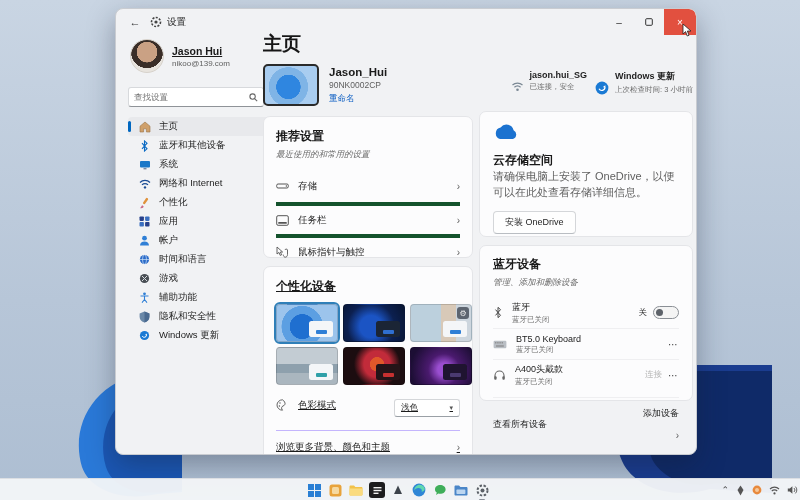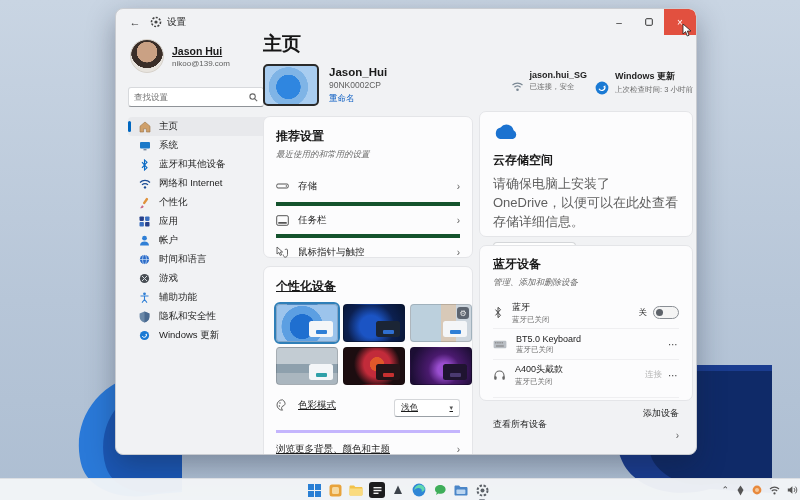--- a/index.html
+++ b/index.html
@@ -96,25 +96,25 @@
   .t3 { background:linear-gradient(90deg,#bcd0dd 0 50%, #d8c9b8 50% 75%, #cdd6de 75%); }
   .t4 { background:linear-gradient(180deg,#c3ccd3 0 45%, #8ea0ad 45% 70%, #aab6bf 70%); }
   .t5 { background:radial-gradient(circle at 55% 45%, #e0582a 0 18%, #c22b3a 19% 34%, #1c0d10 60%); }
   .t6 { background:radial-gradient(circle at 55% 60%, #9a4ed0 0 16%, #4a1a6e 40%, #1c0e34 85%); }
   .gear-badge { position:absolute; right:2px; top:2px; width:12px; height:12px; border-radius:3px;
                 background:#5d6570; color:#e8e8e8; font-size:8px; display:flex; align-items:center; justify-content:center; }
   .cm-row { display:flex; gap:9px; margin-top:14px; font-size:9.5px; color:#222; }
   .dropdown { margin-left:auto; width:66px; height:18px; background:#fff; border:1px solid #d4d6d9; border-bottom-color:#9aa0a6;
               border-radius:3px; display:flex; align-items:center; padding:0 6px; font-size:8.5px; color:#333; }
   .dd-caret { margin-left:auto; font-size:7px; color:#555; }
-  .browse-row { display:flex; align-items:center; margin-top:13px; padding-top:10px; border-top:3px solid #c4b5fd;
+  .browse-row { display:flex; align-items:center; margin-top:13px; padding-top:10px; border-top:1px solid #c4b5fd;
                 font-size:9.5px; color:#222; }
 
   .cloud-ic { margin-bottom:8px; }
-  .cloud-desc { font-size:13px; color:#5f5f5f; line-height:1.45; margin-top:6px; }
+  .cloud-desc { font-size:11px; color:#5f5f5f; line-height:1.45; }
   .btn { display:inline-block; margin-top:10px; background:#fefefe; border:1px solid #d4d6d9; border-bottom-color:#b9bdc2;
          border-radius:4px; font-size:9px; color:#1f1f1f; padding:4px 11px; }
 
   .bt-row { display:flex; align-items:center; gap:9px; min-height:31px; border-top:1px solid #efeff1; }
   .bt-rows { margin-top:8px; }
   .bt-row:first-child { border-top:0; }
   .bt-name { font-size:9px; color:#222; }
   .bt-sub { font-size:7.5px; color:#6e6e6e; margin-top:1px; }
   .bt-right { margin-left:auto; display:flex; align-items:center; gap:6px; }
   .toggle { width:26px; height:13px; border-radius:7px; border:1px solid #8a8f95; background:#f4f4f4; position:relative; }
@@ -184,34 +184,34 @@
         <div class="nav-item sel">
           <span class="nav-ic">
             <svg width="12" height="12" viewBox="0 0 12 12">
                 <path d="M6 1 L11 5.2 V11 H7.4 V7.8 H4.6 V11 H1 V5.2 Z" fill="#cfa06b" stroke="#9a7446" stroke-width="0.6"></path>
               </svg>
           </span>
           <span>主页</span>
         </div>
         <div class="nav-item">
           <span class="nav-ic">
+            <svg width="11" height="12" viewBox="0 0 11 12">
+                <path d="M3 3.2 L8 8.8 L5.5 11 V1 L8 3.2 L3 8.8" fill="none" stroke="#0a6ac4" stroke-width="1.1"></path>
+              </svg>
+          </span>
+          <span>蓝牙和其他设备</span>
+        </div>
+        <div class="nav-item">
+          <span class="nav-ic">
             <svg width="12" height="12" viewBox="0 0 12 12">
                 <rect x="1" y="2" width="10" height="6.5" rx="1" fill="#1a78c8"></rect>
                 <rect x="4.5" y="9" width="3" height="1.4" fill="#7a8aa0"></rect>
               </svg>
           </span>
           <span>系统</span>
-        </div>
-        <div class="nav-item">
-          <span class="nav-ic">
-            <svg width="11" height="12" viewBox="0 0 11 12">
-                <path d="M3 3.2 L8 8.8 L5.5 11 V1 L8 3.2 L3 8.8" fill="none" stroke="#0a6ac4" stroke-width="1.1"></path>
-              </svg>
-          </span>
-          <span>蓝牙和其他设备</span>
         </div>
         <div class="nav-item">
           <span class="nav-ic">
             <svg width="12" height="10" viewBox="0 0 12 10">
                 <path d="M1 3.5 A7 7 0 0 1 11 3.5" fill="none" stroke="#1b4c94" stroke-width="1.2"></path>
                 <path d="M3 5.8 A4.2 4.2 0 0 1 9 5.8" fill="none" stroke="#1b4c94" stroke-width="1.2"></path>
                 <circle cx="6" cy="8.4" r="1.2" fill="#1b4c94"></circle>
               </svg>
           </span>
           <span>网络和 Internet</span>

